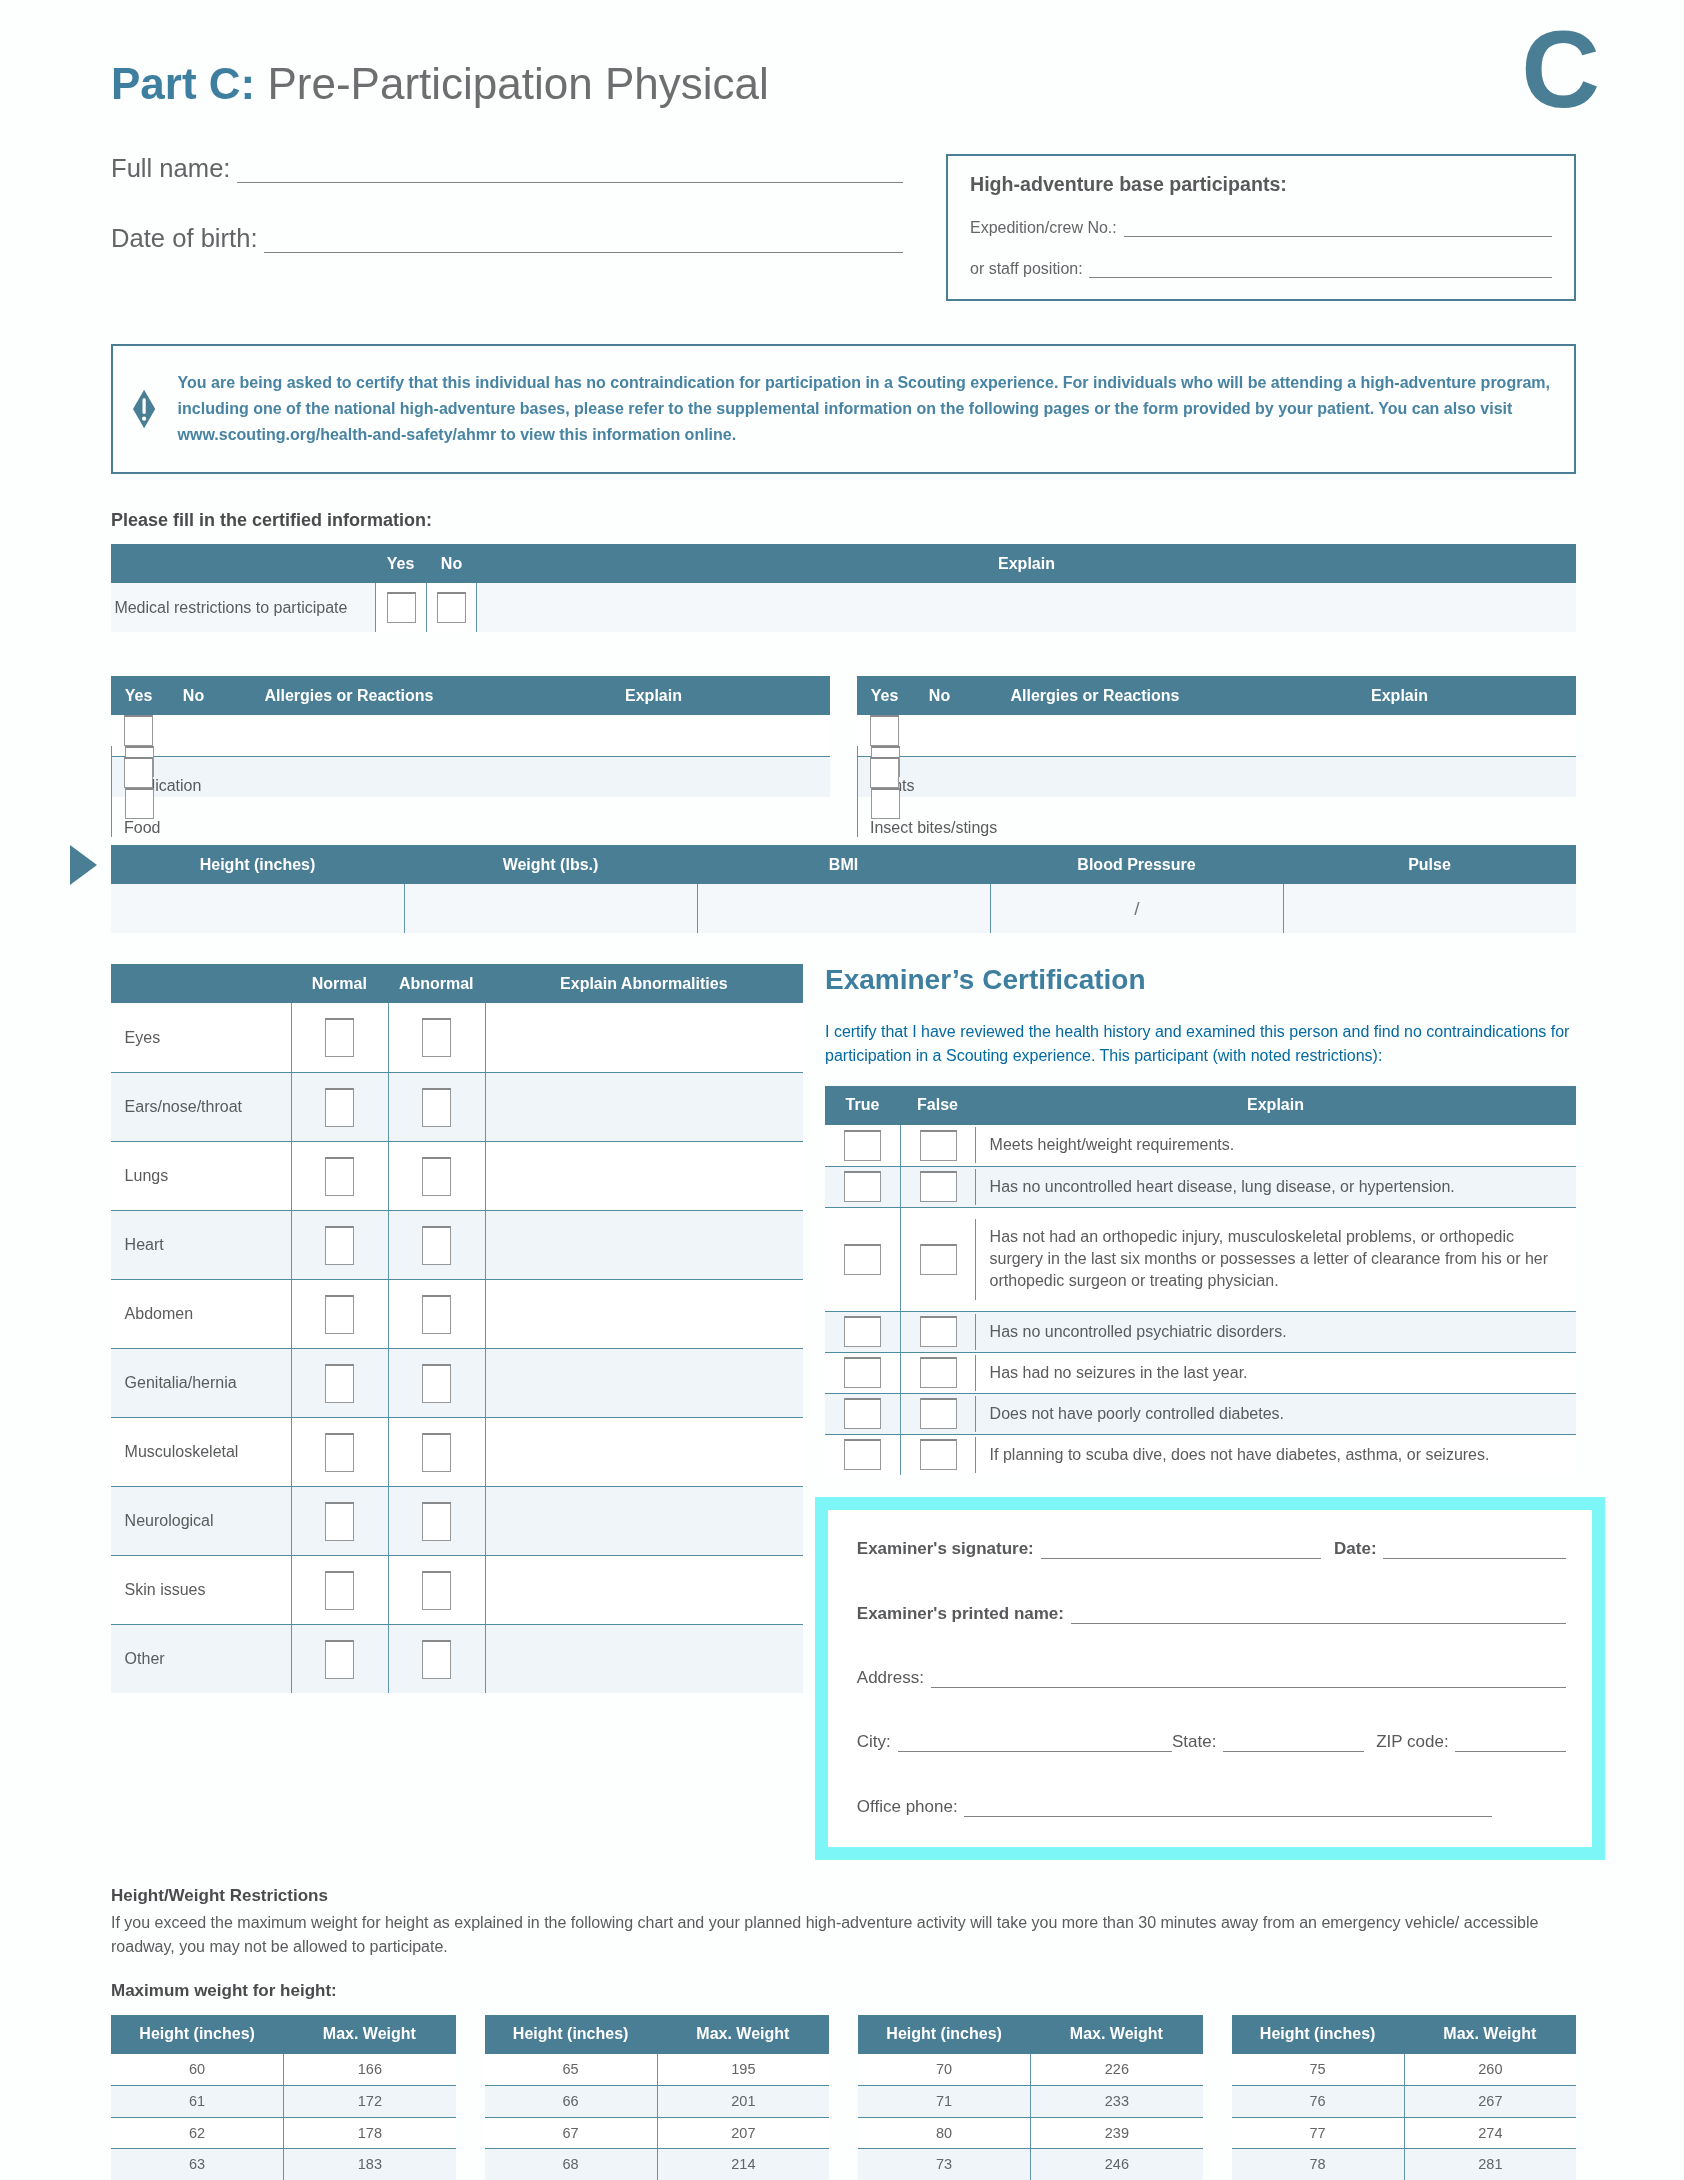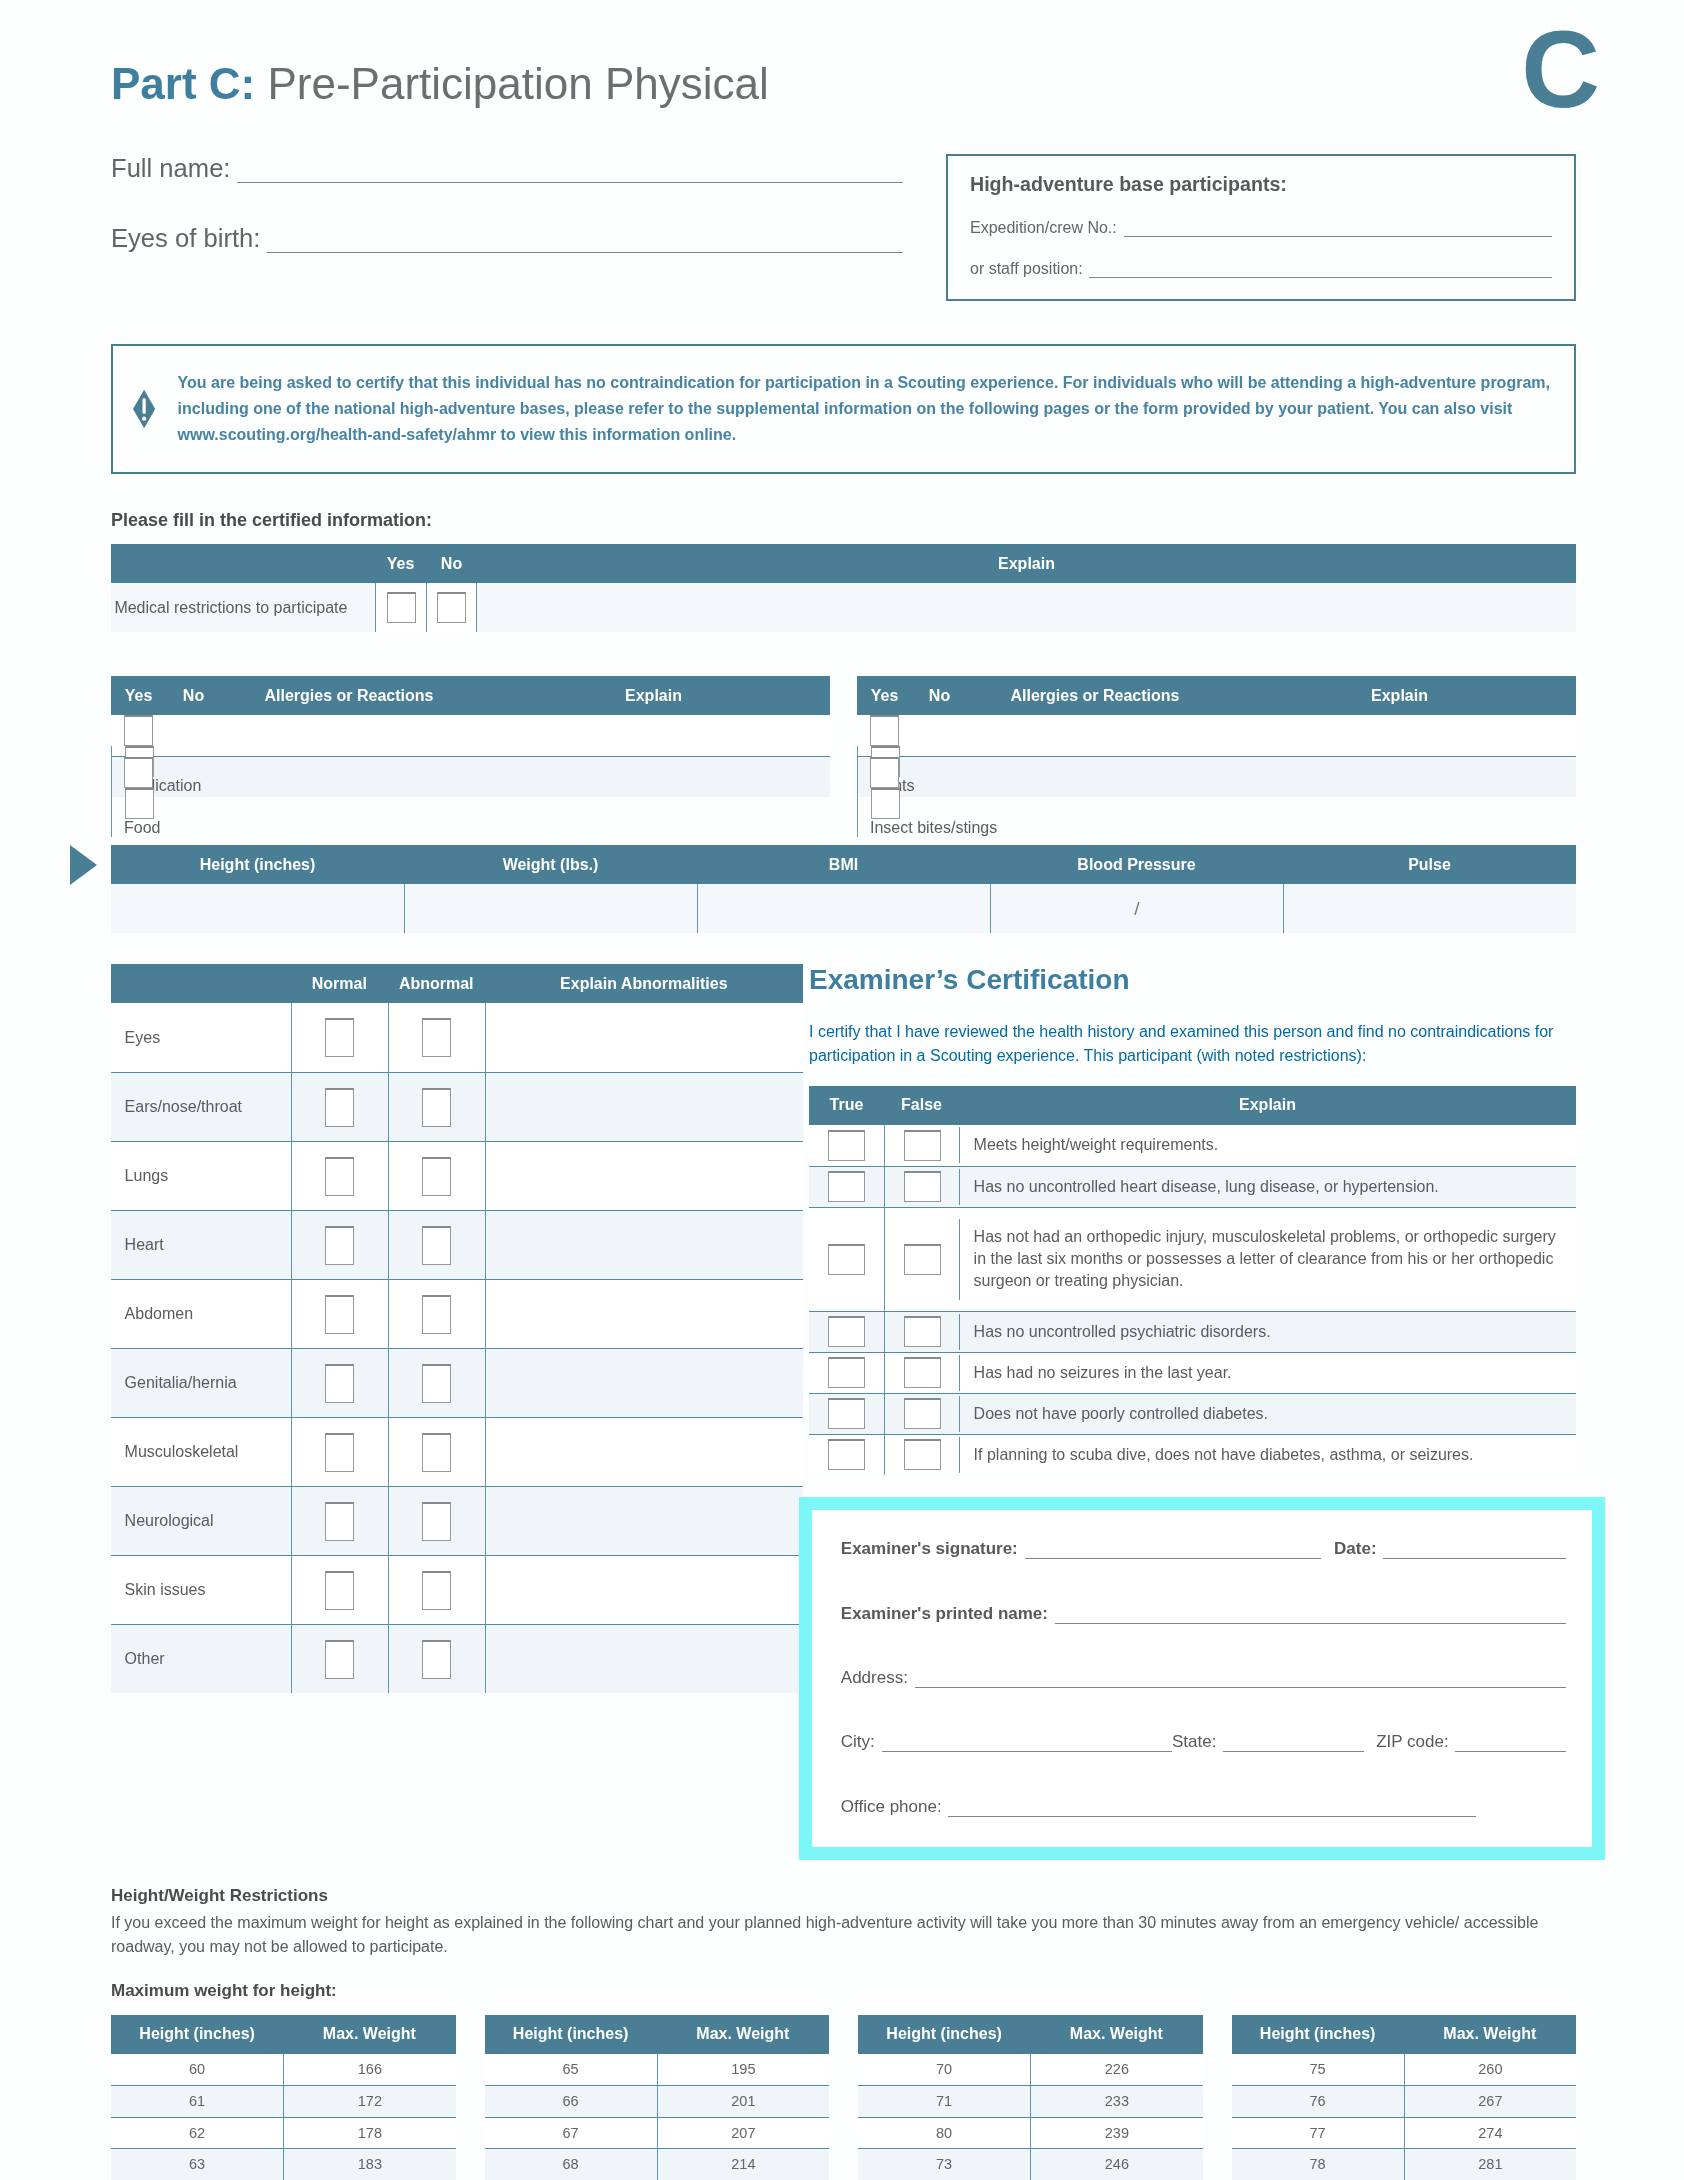--- a/index.html
+++ b/index.html
@@ -63,21 +63,21 @@
   .al-row .al-explain { flex:1; }
   .al-explain-h { flex:1; }
 
   
   .vitals { position:relative; margin-top:48px; }
   .v-arrow { position:absolute; left:-41px; top:0; width:0; height:0; border-top:20.4px solid transparent; border-bottom:20.4px solid transparent; border-left:27px solid #4a7e95; }
   .v-col { width:20%; }
   .v-row { display:flex; height:49px; background:#f4f8fa; font-size:19px; color:#77787a; }
 
   
-  .main-cols { display:flex; gap:6px; margin-top:31px; align-items:flex-start; }
+  .main-cols { display:flex; gap:22px; margin-top:31px; align-items:flex-start; }
 
   
   .exam-tbl { width:692px; }
   .ex-label { width:26%; } .ex-n { width:14%; } .ex-a { width:14%; } .ex-e { width:46%; }
   .ex-row { display:flex; height:69px; font-size:16px; }
   .ex-row .ex-label { display:flex; align-items:center; padding-left:13.6px; }
   .ex-cb { width:29px; height:39px; background:#fff; border:1.7px solid #96989a; border-top:2.6px solid #87898b; }
 
   
   .cert-col { flex:1; }
@@ -127,21 +127,21 @@
       <span class="title-main">Pre-Participation Physical</span>
     </div>
 
     <div class="id-row">
       <div class="id-left">
         <div class="field-line">
           <span class="field-label">Full name:</span>
           <span class="line"></span>
         </div>
         <div class="field-line">
-          <span class="field-label">Eyes of birth:</span>
+          <span class="field-label">Date of birth:</span>
           <span class="line"></span>
         </div>
       </div>
       <div class="ha-box">
         <div class="ha-title">High-adventure base participants:</div>
         <div class="ha-field">
           <span>Expedition/crew No.:</span>
           <span class="line"></span>
         </div>
         <div class="ha-field">

